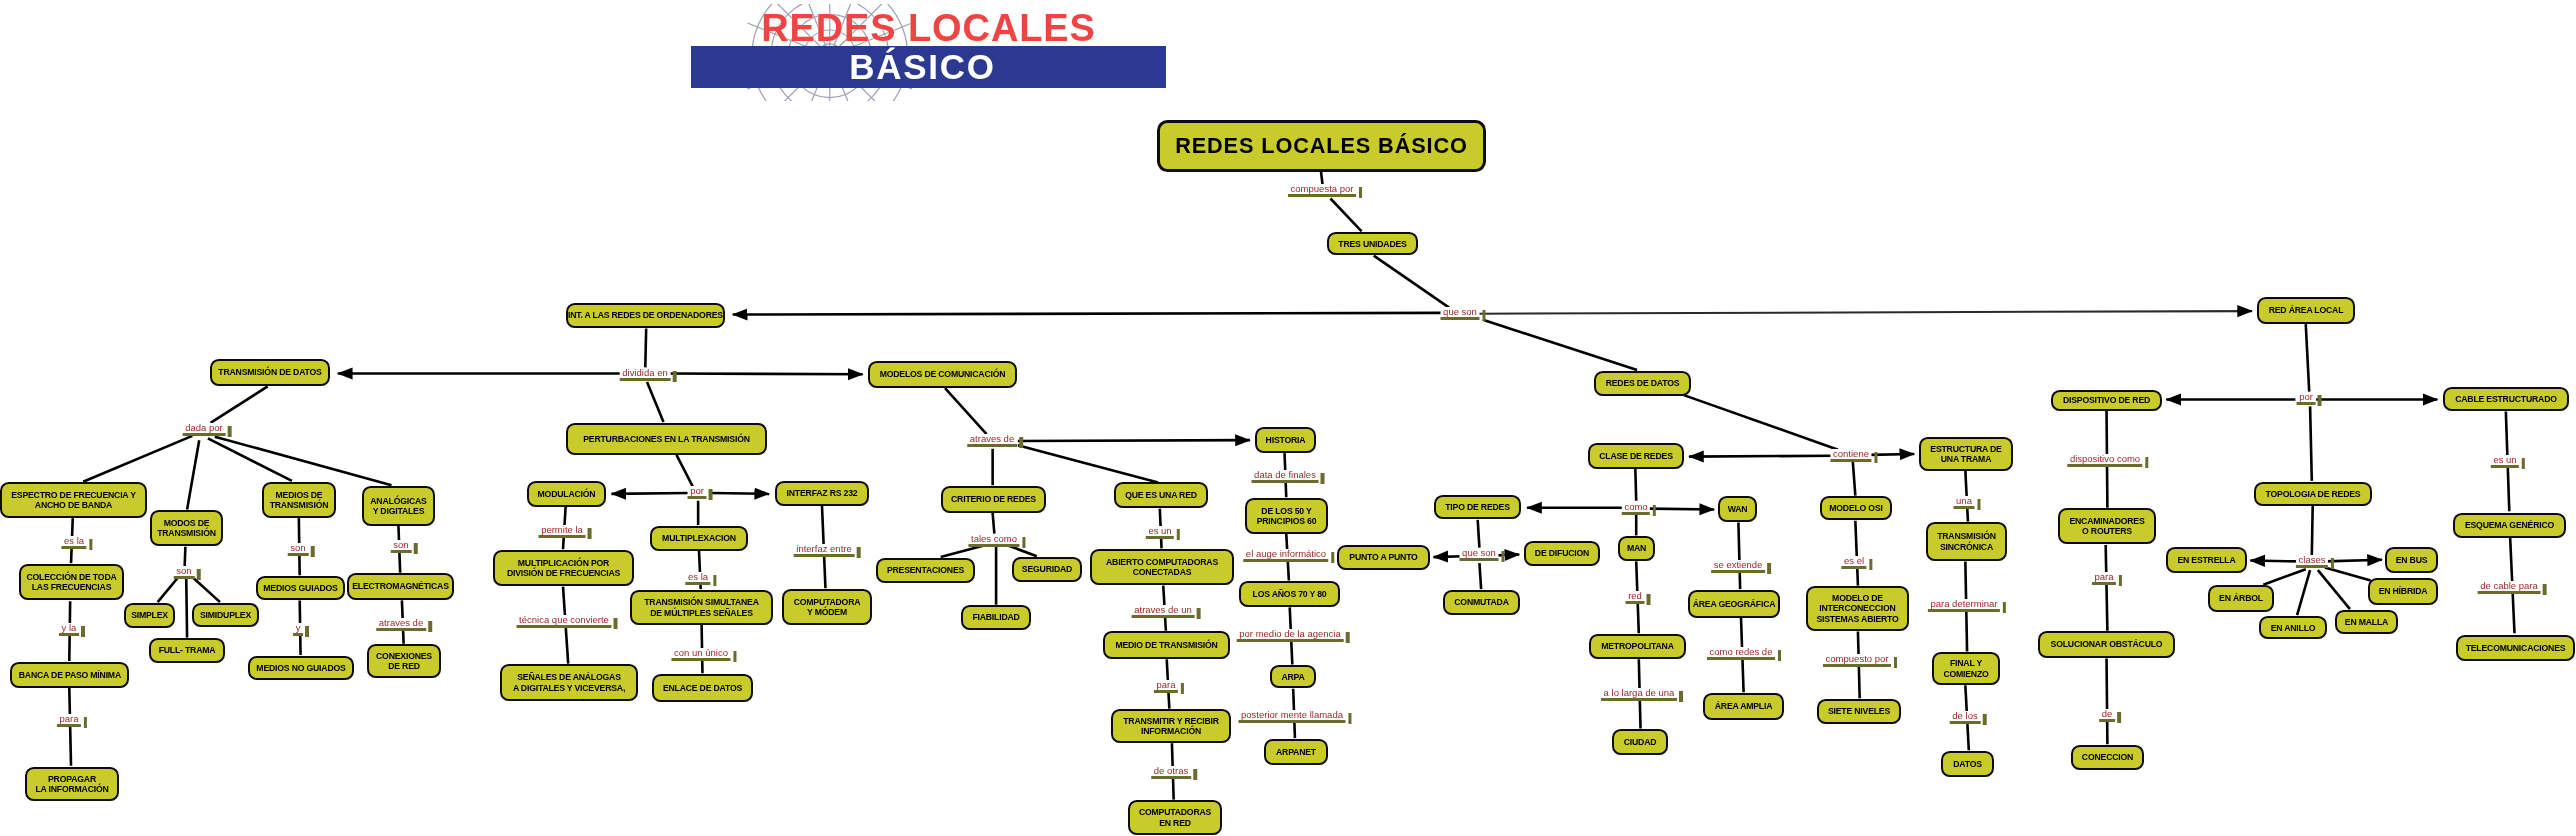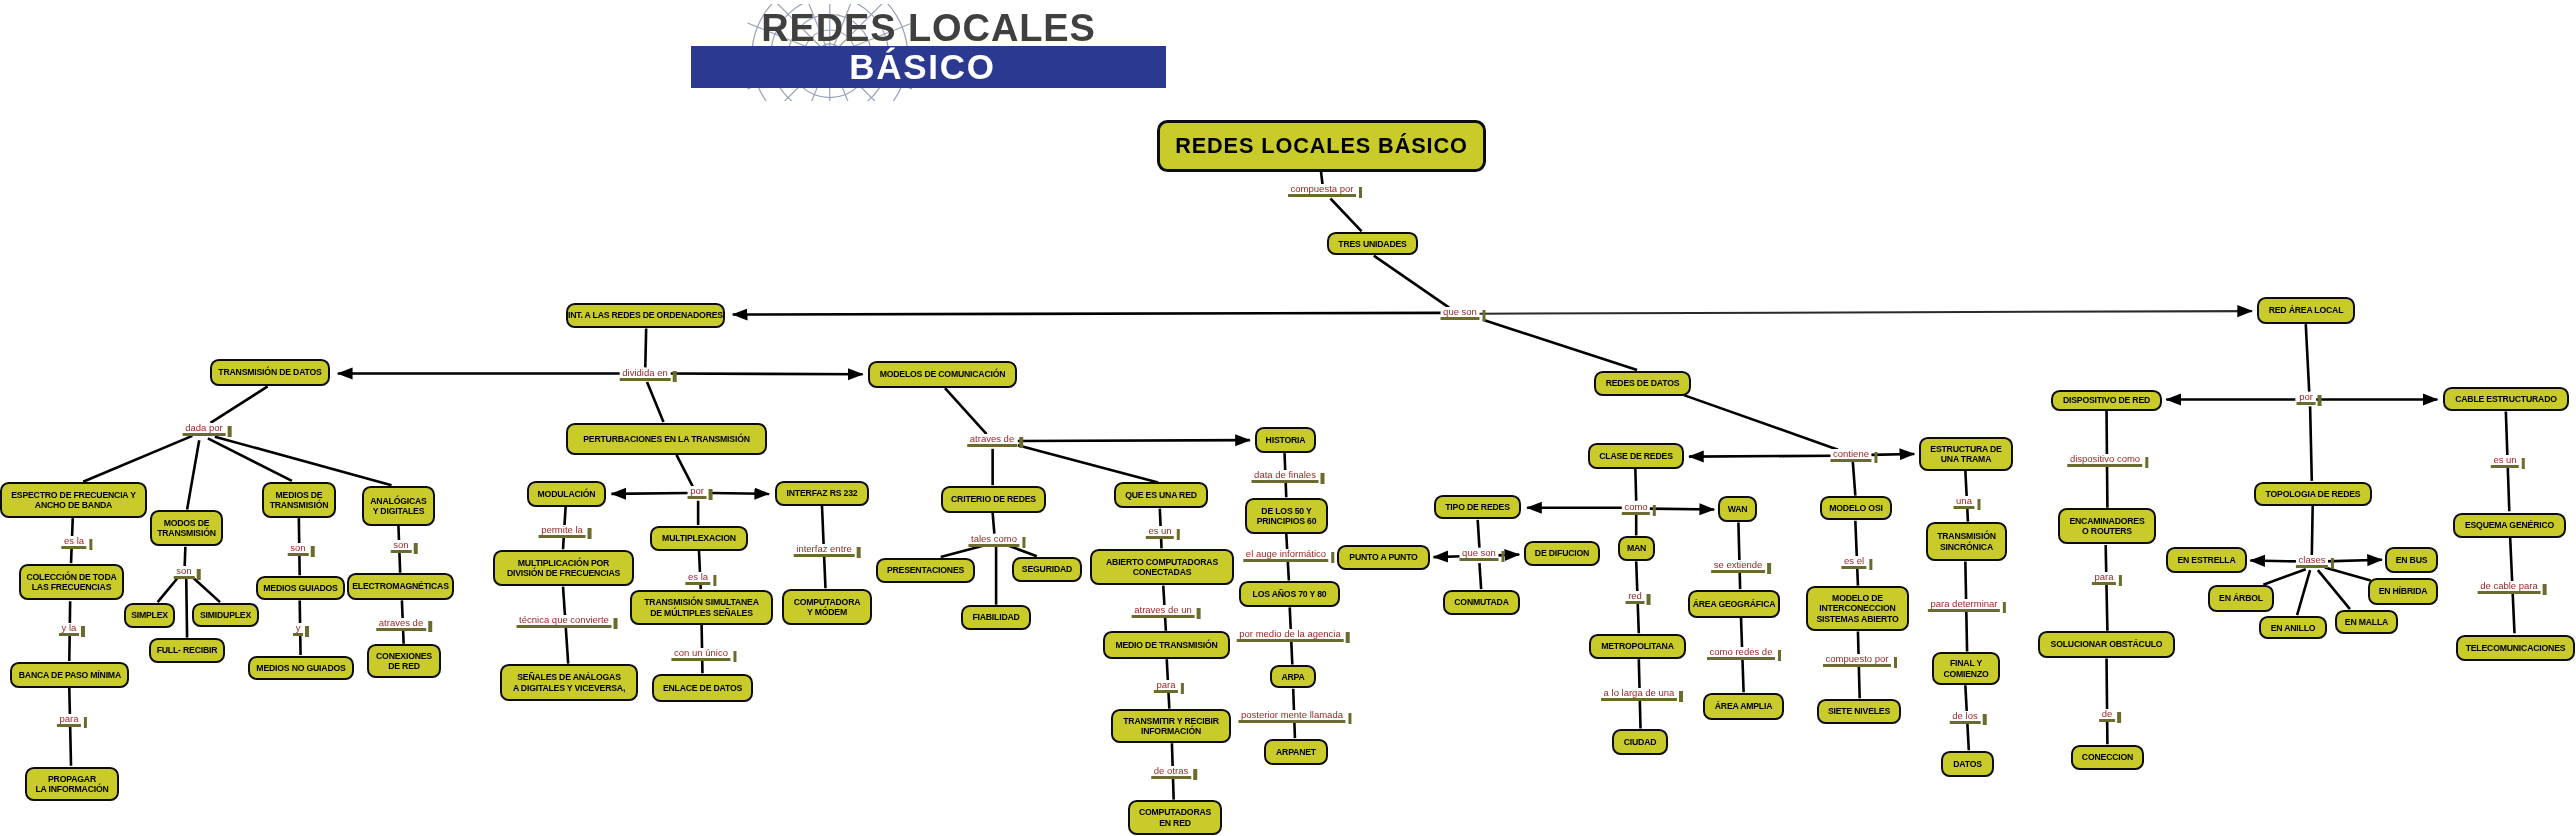--- a/index.html
+++ b/index.html
@@ -14,21 +14,21 @@
         font-weight:bold;font-size:8.7px;line-height:1.18;white-space:pre-line;color:#000;z-index:2;
         letter-spacing:-0.2px;}
   .node.title{font-size:21.7px;border-radius:10.4px;border-width:3.5px;letter-spacing:0.9px;z-index:2;}
   .lbl{position:absolute;transform:translateX(-50%);z-index:3;font-size:9.5px;color:#9b2626;
        background:#fff;border-bottom:3.5px solid #6b6b2e;padding:0 2.6px;white-space:nowrap;line-height:1.1;}
   .lbl::after{content:"";position:absolute;right:-6px;bottom:-3.5px;width:3.5px;height:11.3px;background:#6b6b2e;}
   
   .logo{position:absolute;left:691px;top:3.5px;width:475px;height:97px;z-index:2;}
   .logo svg.web{position:absolute;left:0;top:0;}
   .logo-line1{position:absolute;left:0;top:5.2px;width:475px;text-align:center;font-weight:bold;
-              font-size:38px;color:#404040;letter-spacing:0.9px;line-height:1;z-index:2;
+              font-size:38px;color:#ef4444;letter-spacing:0.9px;line-height:1;z-index:2;
               text-shadow:0 0 1.7px #ffffff;}
   .logo-bar{position:absolute;left:0;top:42px;width:475px;height:42px;background:#2b3990;z-index:1;
             display:flex;align-items:center;justify-content:center;}
   .logo-bar span{color:#fff;font-weight:bold;font-size:35px;letter-spacing:1.7px;padding-right:12px;line-height:1;}
 </style>
 </head>
 <body>
 
 <div class="canvas">
 
@@ -204,21 +204,21 @@
   <div class="node" style="left:1337px;top:545px;width:93px;height:25px">PUNTO A PUNTO</div>
   <div class="node" style="left:1443px;top:590px;width:77px;height:25px">CONMUTADA</div>
   <div class="node" style="left:2058px;top:508px;width:98px;height:36px">ENCAMINADORES
 O ROUTERS</div>
   <div class="node" style="left:1926px;top:522px;width:81px;height:39px">TRANSMISIÓN
 SINCRÓNICA</div>
   <div class="node" style="left:2254px;top:482px;width:118px;height:24px">TOPOLOGIA DE REDES</div>
   <div class="node" style="left:2453px;top:513px;width:113px;height:25px">ESQUEMA GENÉRICO</div>
   <div class="node" style="left:124px;top:603px;width:51px;height:25px">SIMPLEX</div>
   <div class="node" style="left:192px;top:603px;width:67px;height:24px">SIMIDUPLEX</div>
-  <div class="node" style="left:149px;top:638px;width:76px;height:25px">FULL- RECIBIR</div>
+  <div class="node" style="left:149px;top:638px;width:76px;height:25px">FULL- TRAMA</div>
   <div class="node" style="left:256px;top:576px;width:89px;height:24px">MEDIOS GUIADOS</div>
   <div class="node" style="left:248px;top:656px;width:106px;height:24px">MEDIOS NO GUIADOS</div>
   <div class="node" style="left:347px;top:573px;width:107px;height:27px">ELECTROMAGNÉTICAS</div>
   <div class="node" style="left:367px;top:644px;width:74px;height:34px">CONEXIONES
 DE RED</div>
   <div class="node" style="left:19px;top:564px;width:105px;height:36px">COLECCIÓN DE TODA
 LAS FRECUENCIAS</div>
   <div class="node" style="left:10.4px;top:662px;width:119px;height:26px">BANCA DE PASO MÍNIMA</div>
   <div class="node" style="left:25px;top:767px;width:94px;height:34px">PROPAGAR
 LA INFORMACIÓN</div>

